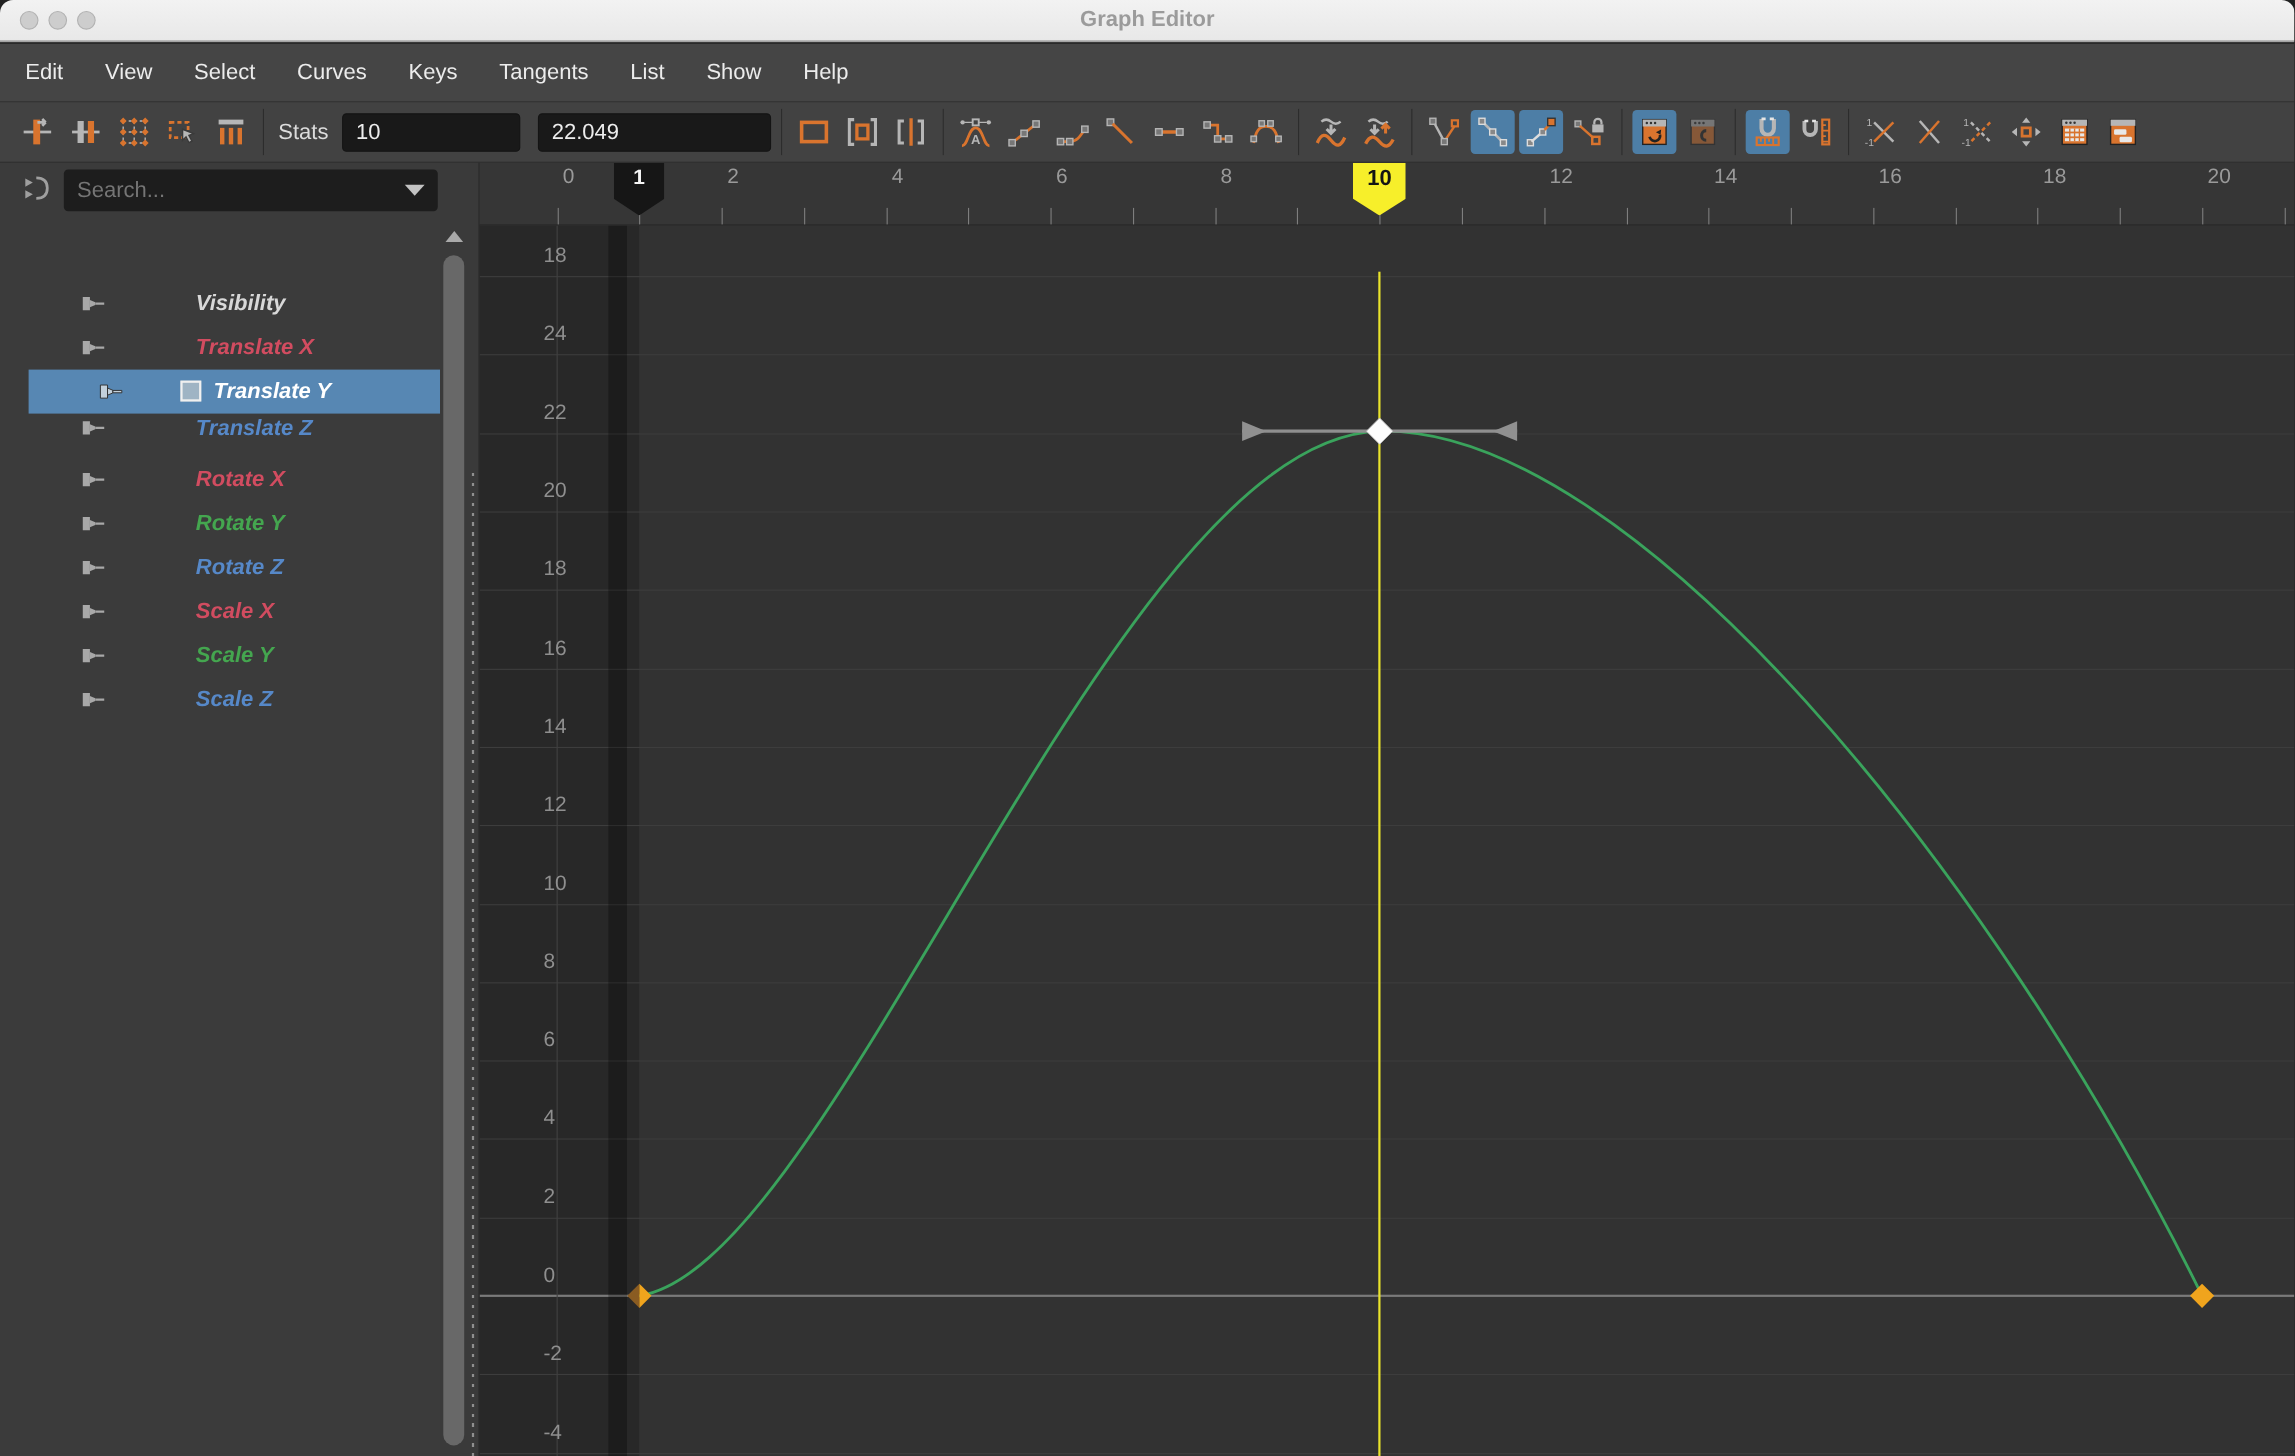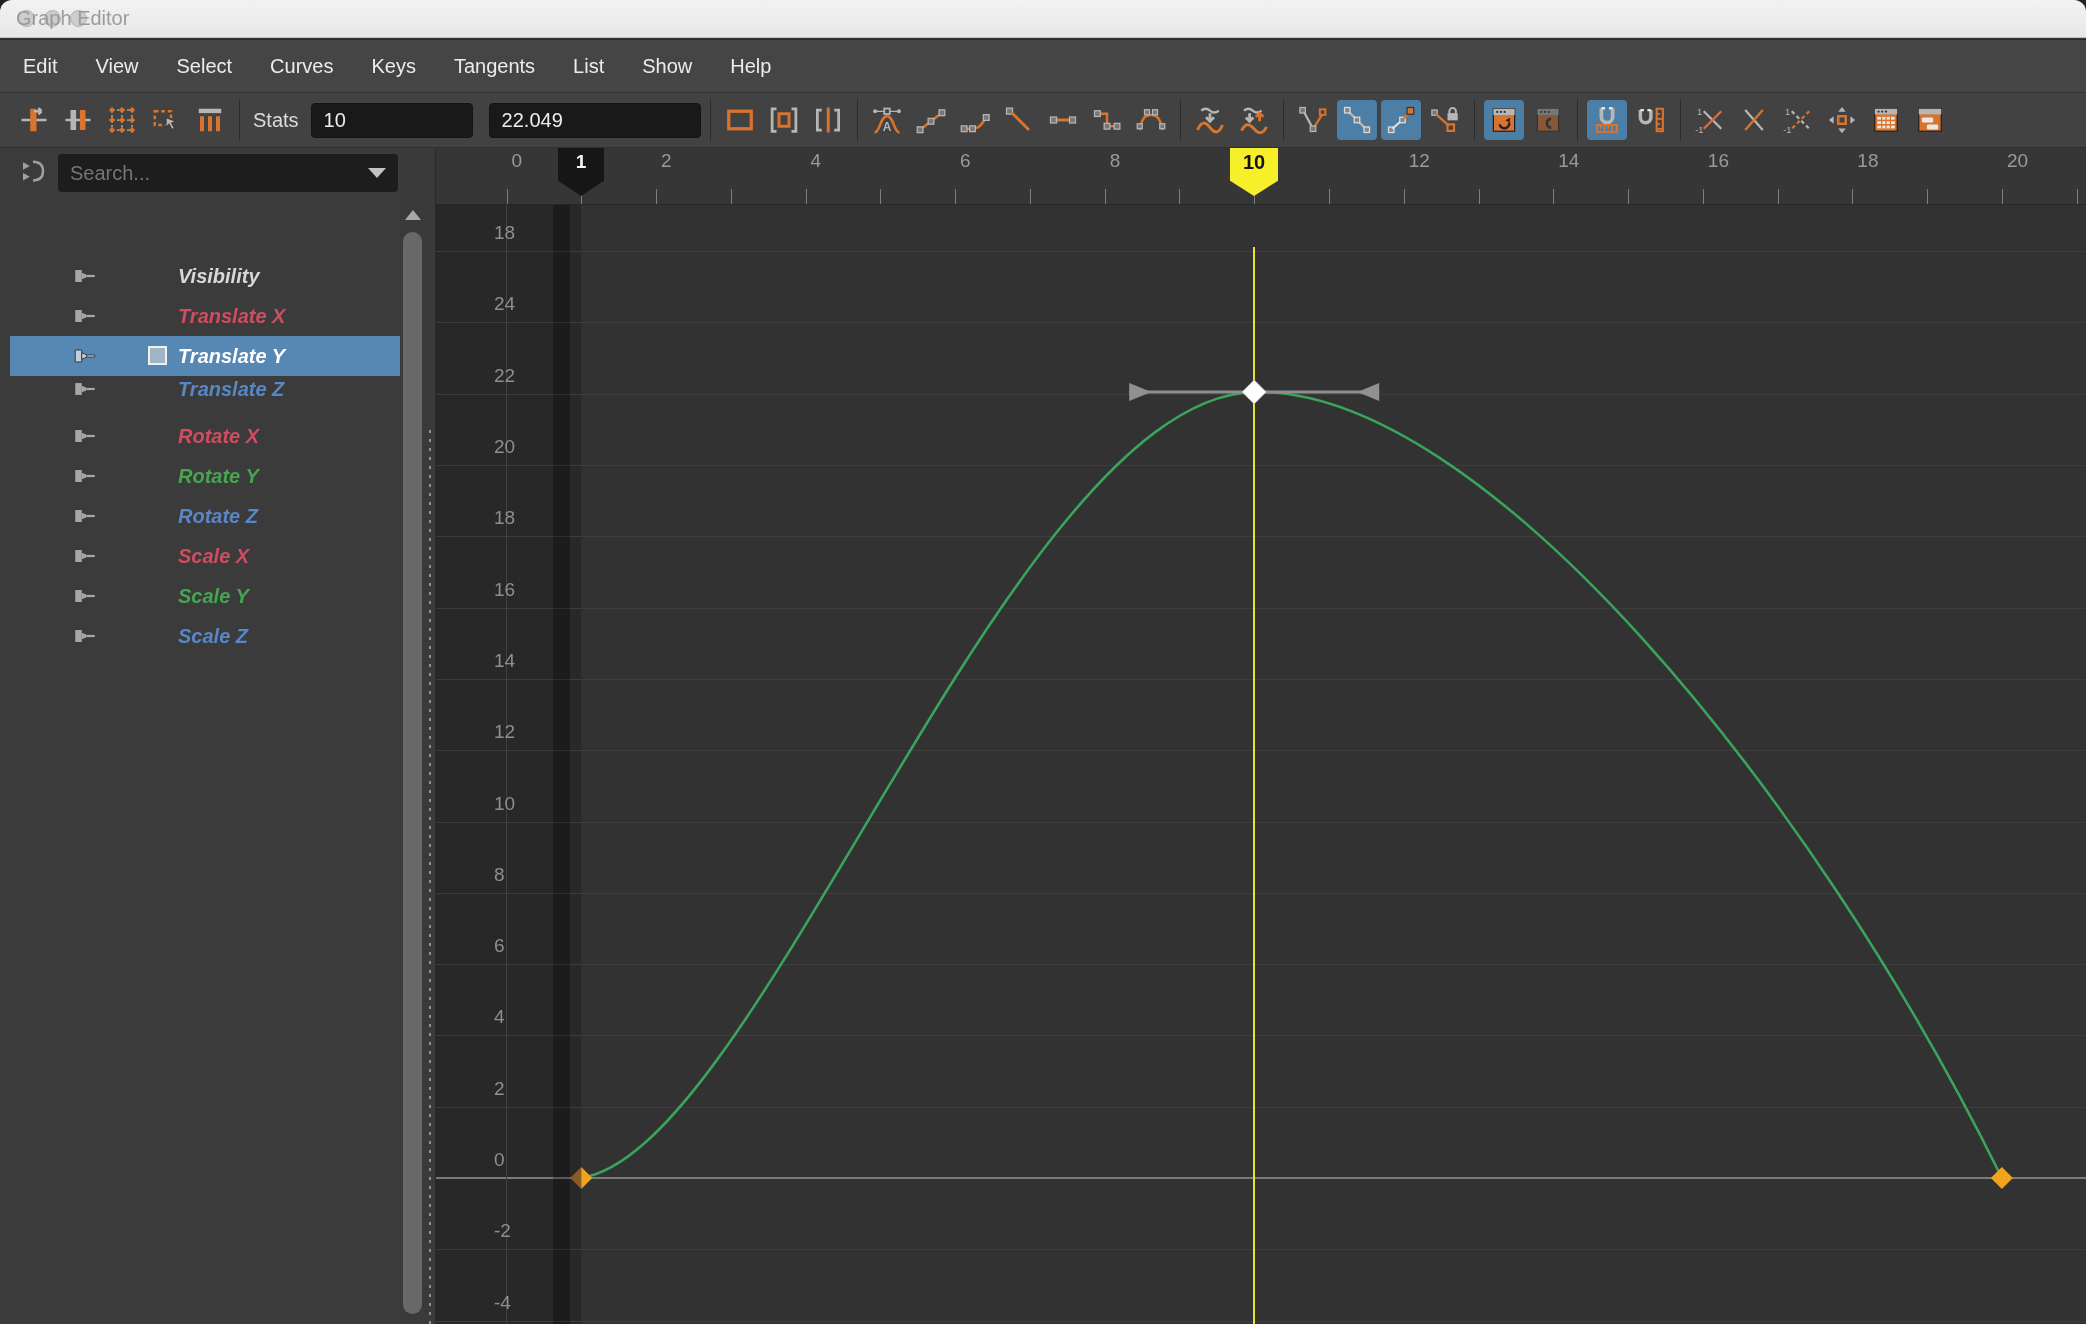--- a/index.html
+++ b/index.html
@@ -7,22 +7,22 @@
   body { font-family:"Liberation Sans", sans-serif; }
   #window {
     position:relative; width:2086px; height:1324px; overflow:hidden;
     border-radius:12px 12px 0 0; background:#3b3b3b;
   }
   
   #titlebar { position:absolute; left:0; top:0; width:100%; height:38px;
     background:linear-gradient(#f2f2f2,#e8e8e8); border-bottom:1px solid #bfbfbf; }
   .traffic { position:absolute; top:10px; width:17px; height:17px; border-radius:50%;
     background:#cdcdcd; border:1px solid #b2b2b2; }
-  #win-title { position:absolute; left:16px; right:0; top:7px; 
-    font-size:20px; font-weight:normal; color:#9b9b9b; }
+  #win-title { position:absolute; left:0; right:0; top:7px; text-align:center;
+    font-size:20px; font-weight:bold; color:#9b9b9b; }
   
   #menubar { position:absolute; left:0; top:39px; width:100%; height:53px;
     background:#454545; border-top:1px solid #2a2a2a; display:flex; align-items:flex-end; padding-left:4px; }
   .menu-item { color:#ececec; font-size:20px; padding:0 19px; height:100%;
     display:flex; align-items:center; cursor:default; }
   
   #toolbar { position:absolute; left:0; top:92px; width:100%; height:56px;
     background:#424242; border-top:1px solid #333; border-bottom:1px solid #2d2d2d;
     display:flex; align-items:center; padding-left:14px; }
   .tb-group { display:flex; align-items:center; gap:4px; }
@@ -44,21 +44,21 @@
     background:#1d1d1d; border-radius:4px; display:flex; align-items:center; }
   #search-input { flex:1; background:transparent; border:none; outline:none;
     color:#c9c9c9; font-size:20px; padding:0 12px; font-family:"Liberation Sans",sans-serif; }
   #search-arrow { width:0; height:0; border-left:9px solid transparent; border-right:9px solid transparent;
     border-top:10px solid #c3c3c3; margin-right:12px; }
   #node-row { position:absolute; left:0; top:67px; width:100%; height:38px; background:#4d5a69;
     display:flex; align-items:center; }
   #node-row svg { flex:none; }
   #node-label { color:#f2f2f2; font-size:21px; font-weight:bold; margin-left:8px; }
   .ch-row { position:absolute; left:0; width:100%; height:40px; display:flex; align-items:center; }
-  .ch-row.selected { background:#5787b3; }
+  .ch-row.selected { background:#5787b3;margin-left:16px; }
   .ch-pin { position:absolute; left:62px; top:7px; width:26px; height:26px; }
   .ch-check { position:absolute; left:138px; top:10px; width:19px; height:19px;
     border:2px solid #f0f0f0; background:#9fb4c4; }
   .ch-label { position:absolute; left:168px; font-size:20px; font-style:italic; font-weight:bold; }
   
   #vscroll { position:absolute; left:400px; top:148px; width:25px; bottom:0; background:#3a3a3a; }
   #vscroll-up { position:absolute; left:0; top:55px; width:25px; height:24px; display:flex;
     align-items:center; justify-content:center; }
   #vscroll-up i { width:0; height:0; border-left:8px solid transparent; border-right:8px solid transparent;
     border-bottom:10px solid #a9a9a9; }

